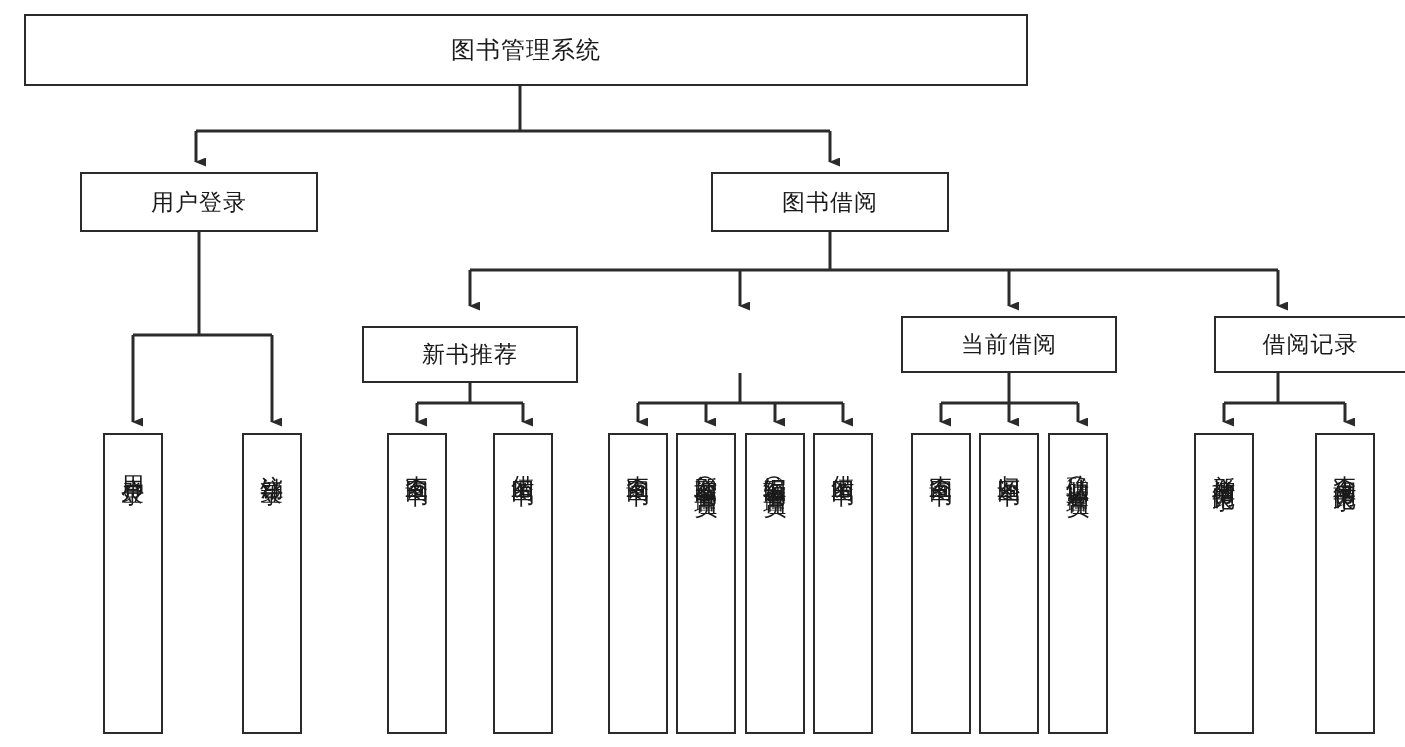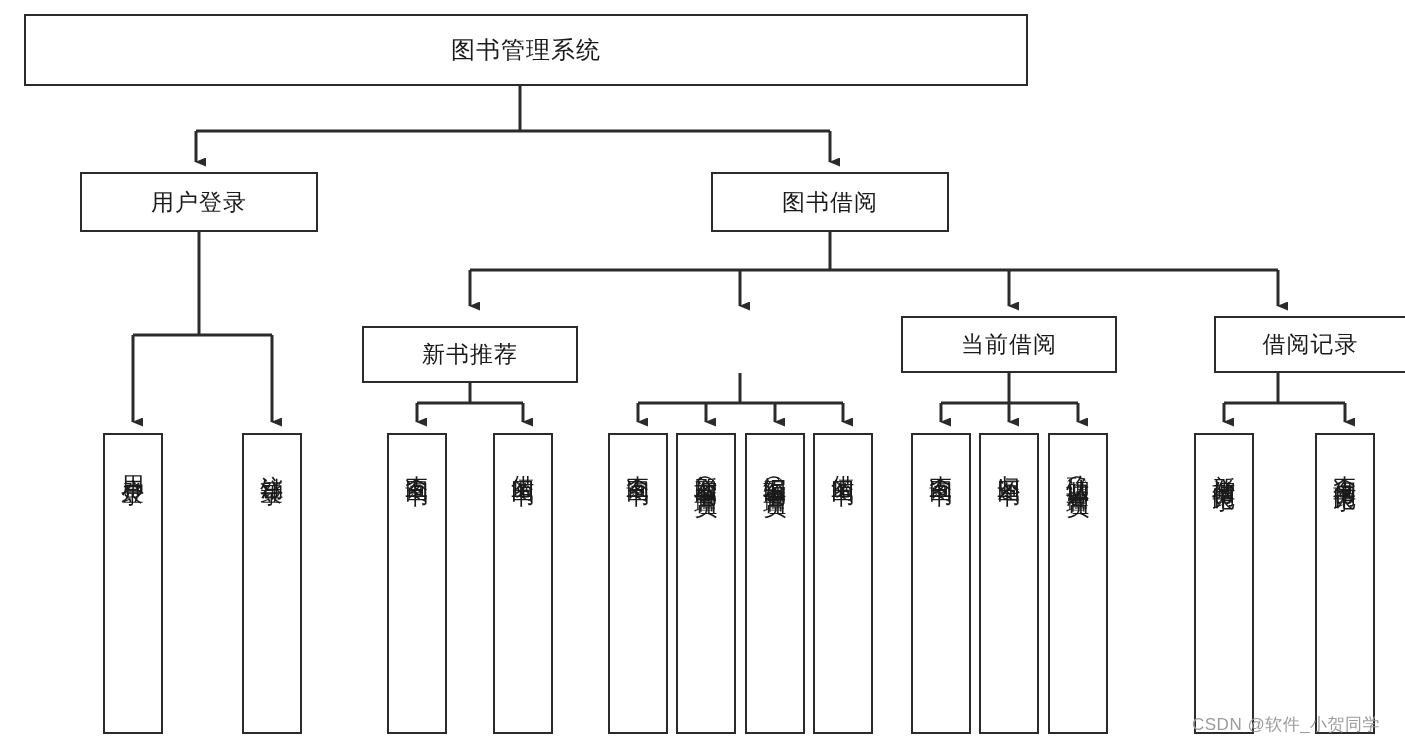--- a/index.html
+++ b/index.html
@@ -192,15 +192,14 @@
     <span class="node-label">确认归还（管理员）</span>
   </div>
 
   <div class="node leaf" style="left:1194px; top:433px; width:60px; height:301px;">
     <span class="node-label">新增借阅记录</span>
   </div>
   <div class="node leaf" style="left:1315px; top:433px; width:60px; height:301px;">
     <span class="node-label">查询借阅记录</span>
   </div>
 
-  <div id="watermark">CSDN @软件_小贺同学</div>
 
 </div>
 
 </body></html>

